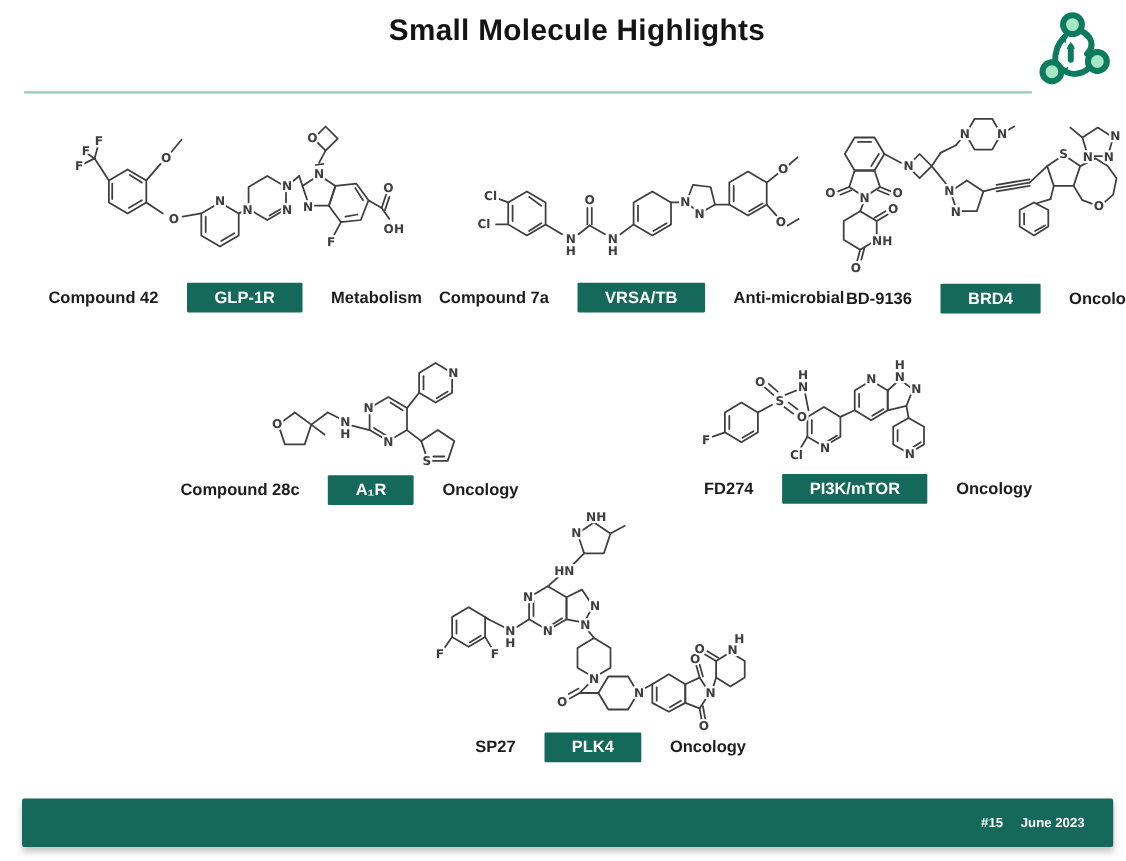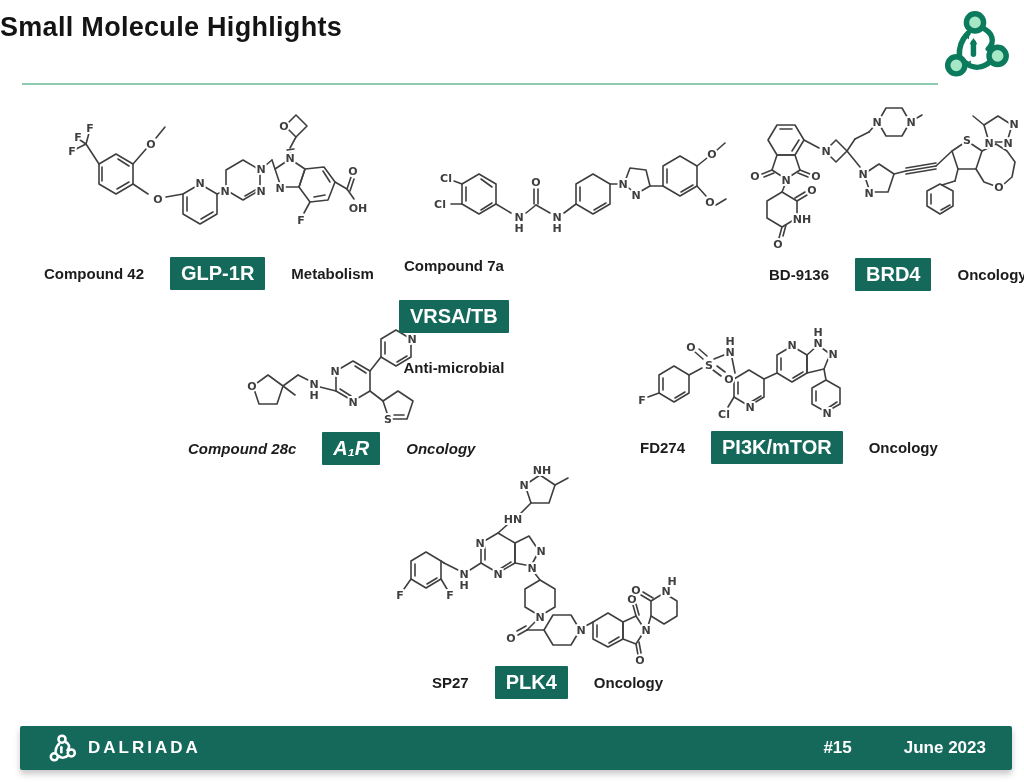--- a/index.html
+++ b/index.html
@@ -1,20 +1,20 @@
 <!DOCTYPE html>
 <html><head>
 <meta charset="utf-8">
 <style>
   html,body { margin:0; padding:0; background:#ffffff; }
   .slide { position:relative; width:1024px; height:783px; background:#ffffff; overflow:hidden;
            font-family:"Liberation Sans", sans-serif; }
 
-  .title { position:absolute; top:12px; left:0; right:0; 
-           font-size:27px; font-weight:800; color:#141414; letter-spacing:.3px; }
+  .title { position:absolute; top:12px; left:0; right:0; text-align:center;
+           font-size:27px; font-weight:800; color:#141414; letter-spacing:.3px;padding-left:25px; }
   .subtitle { position:absolute; top:52px; left:0; right:0; text-align:center;
               font-size:18px; color:#2e2e2e; }
   .divider { position:absolute; top:83px; left:22px; width:916px; height:2px; background:#8FCBB0; }
 
   .logo-top { position:absolute; top:5px; right:10px; width:78px; height:80px; }
   .logo-color circle { fill:#A6E7C5; stroke:#0C7A5C; stroke-width:7; }
   .logo-color path   { fill:none; stroke:#0C7A5C; stroke-width:7; stroke-linecap:round; }
   .logo-color .head  { fill:#0C7A5C; stroke:none; }
   .logo-mono circle { fill:none; stroke:#ffffff; stroke-width:8; }
   .logo-mono path   { fill:none; stroke:#ffffff; stroke-width:8; stroke-linecap:round; }
@@ -22,30 +22,30 @@
 
   .mol { position:absolute; }
   .mol polygon, .mol polyline, .mol line, .mol path {
       fill:none; stroke:#3F3F3F; stroke-width:1.6; stroke-linejoin:round; stroke-linecap:round; }
   .mol .atom { font:700 11px "DejaVu Sans", sans-serif; fill:#3F3F3F;
                stroke:#ffffff; stroke-width:4px; paint-order:stroke; stroke-linejoin:round;
                text-anchor:middle; dominant-baseline:central; }
 
   .compound-label { position:absolute; display:flex; align-items:center; gap:26px;
                     font-size:15px; font-weight:700; color:#1c1c1c; white-space:nowrap; }
-  .badge { background:#15695B; color:#ffffff; padding:5px 11px; font-size:20px;
+  .badge { background:#15695B; color:#ffffff; padding:5px 25px; font-size:15px;
            font-weight:700; border-radius:1px; }
 
   .footer { position:absolute; left:20px; top:726px; width:992px; height:44px;
             background:#15695B; border-radius:2px; box-shadow:0 4px 6px rgba(0,0,0,.22);
             display:flex; align-items:center; padding:0 26px; box-sizing:border-box; }
   .brand { display:flex; align-items:center; gap:10px; }
   .brand-name { color:#ffffff; font-size:17px; font-weight:700; letter-spacing:3px; }
-  .footer-right { margin-left:auto; display:flex; gap:52px; color:#ffffff;
-                  font-weight:700; font-size:17px; }
+  .footer-right { margin-left:auto; display:flex; gap:16px; color:#ffffff;
+                  font-weight:700; font-size:12px; }
 </style>
 </head>
 <body>
 
 <div class="slide">
 
   <div class="title">Small Molecule Highlights</div>
   <div class="divider"></div>
 
   <svg class="logo-top logo-color" viewBox="0 0 100 100">
@@ -332,62 +332,46 @@
     <text class="atom" x="256" y="132">O</text>
     <text class="atom" x="286" y="133">N</text>
     <text class="atom" x="292" y="123">H</text>
   </svg>
 
   <div class="compound-label" style="left:44px; top:257px;">
     <span>Compound 42</span>
     <span class="badge">GLP-1R</span>
     <span>Metabolism</span>
   </div>
-  <div class="compound-label" style="left:399px; top:257px;flex-direction:column;">
+  <div class="compound-label" style="left:399px; top:257px;">
     <span>Compound 7a</span>
     <span class="badge">VRSA/TB</span>
     <span>Anti-microbial</span>
   </div>
   <div class="compound-label" style="left:769px; top:258px;text-align:right;">
     <span>BD-9136</span>
     <span class="badge">BRD4</span>
     <span>Oncology</span>
   </div>
-  <div class="compound-label" style="left:188px; top:432px;font-style:italic;">
+  <div class="compound-label" style="left:164px; top:432px;">
     <span>Compound 28c</span>
     <span class="badge">A₁R</span>
     <span>Oncology</span>
   </div>
   <div class="compound-label" style="left:640px; top:431px;">
     <span>FD274</span>
     <span class="badge">PI3K/mTOR</span>
     <span>Oncology</span>
   </div>
   <div class="compound-label" style="left:432px; top:666px;justify-content:center;">
     <span>SP27</span>
     <span class="badge">PLK4</span>
     <span>Oncology</span>
   </div>
 
   <div class="footer">
-    <div class="brand">
-      <svg class="logo-mono" width="32" height="33" viewBox="0 0 100 100">
-        <path d="M59,28 C73,34 76,46 67,55"></path>
-          <polygon class="head" points="66,57 74,51 72,62"></polygon>
-        <path d="M70,71 C60,80 48,81 38,73"></path>
-          <polygon class="head" points="36,74 45,70 43,80"></polygon>
-        <path d="M30,65 C29,52 34,42 41,35"></path>
-          <polygon class="head" points="43,33 35,36 42,43"></polygon>
-        <path d="M48,62 L48,47"></path>
-          <polygon class="head" points="48,41 43,49 53,49"></polygon>
-        <circle cx="50" cy="21" r="11"></circle>
-        <circle cx="26" cy="76" r="11"></circle>
-        <circle cx="79" cy="64" r="11"></circle>
-      </svg>
-      <span class="brand-name">DALRIADA</span>
-    </div>
     <div class="footer-right">
       <span>#15</span>
       <span>June 2023</span>
     </div>
   </div>
 
 </div>
 
 </body></html>

